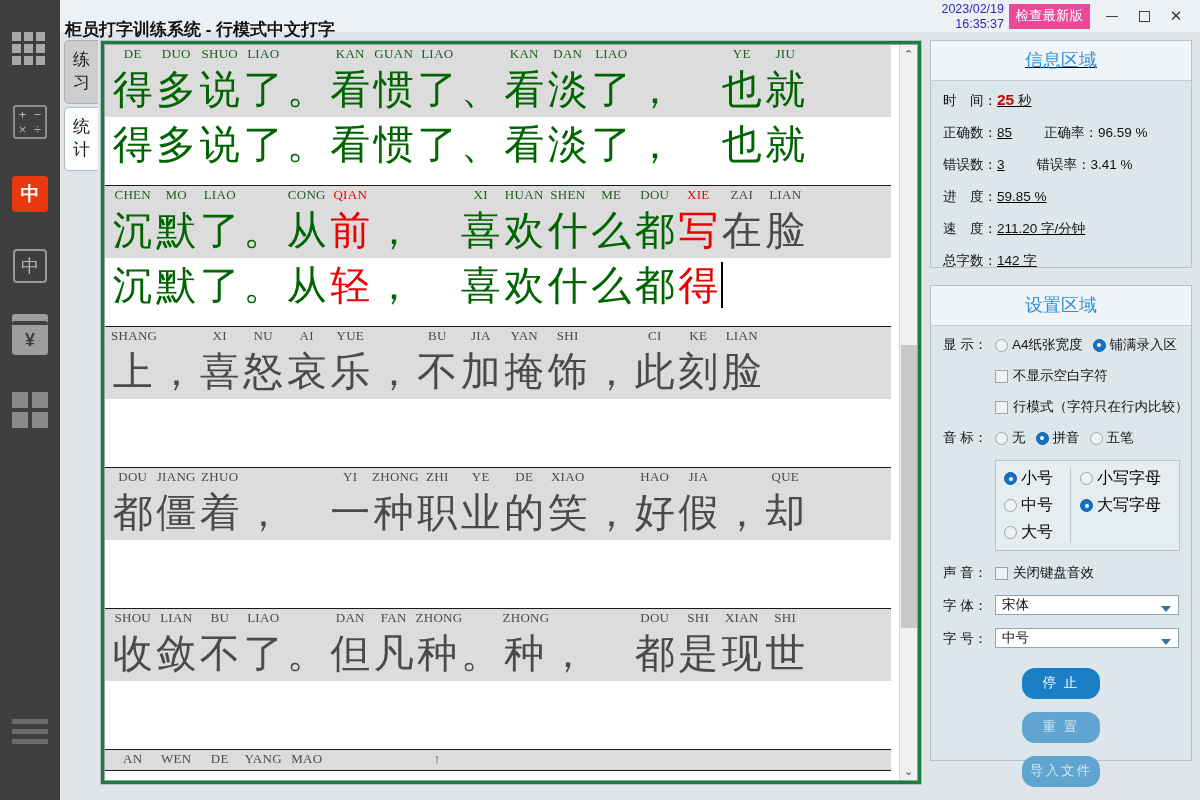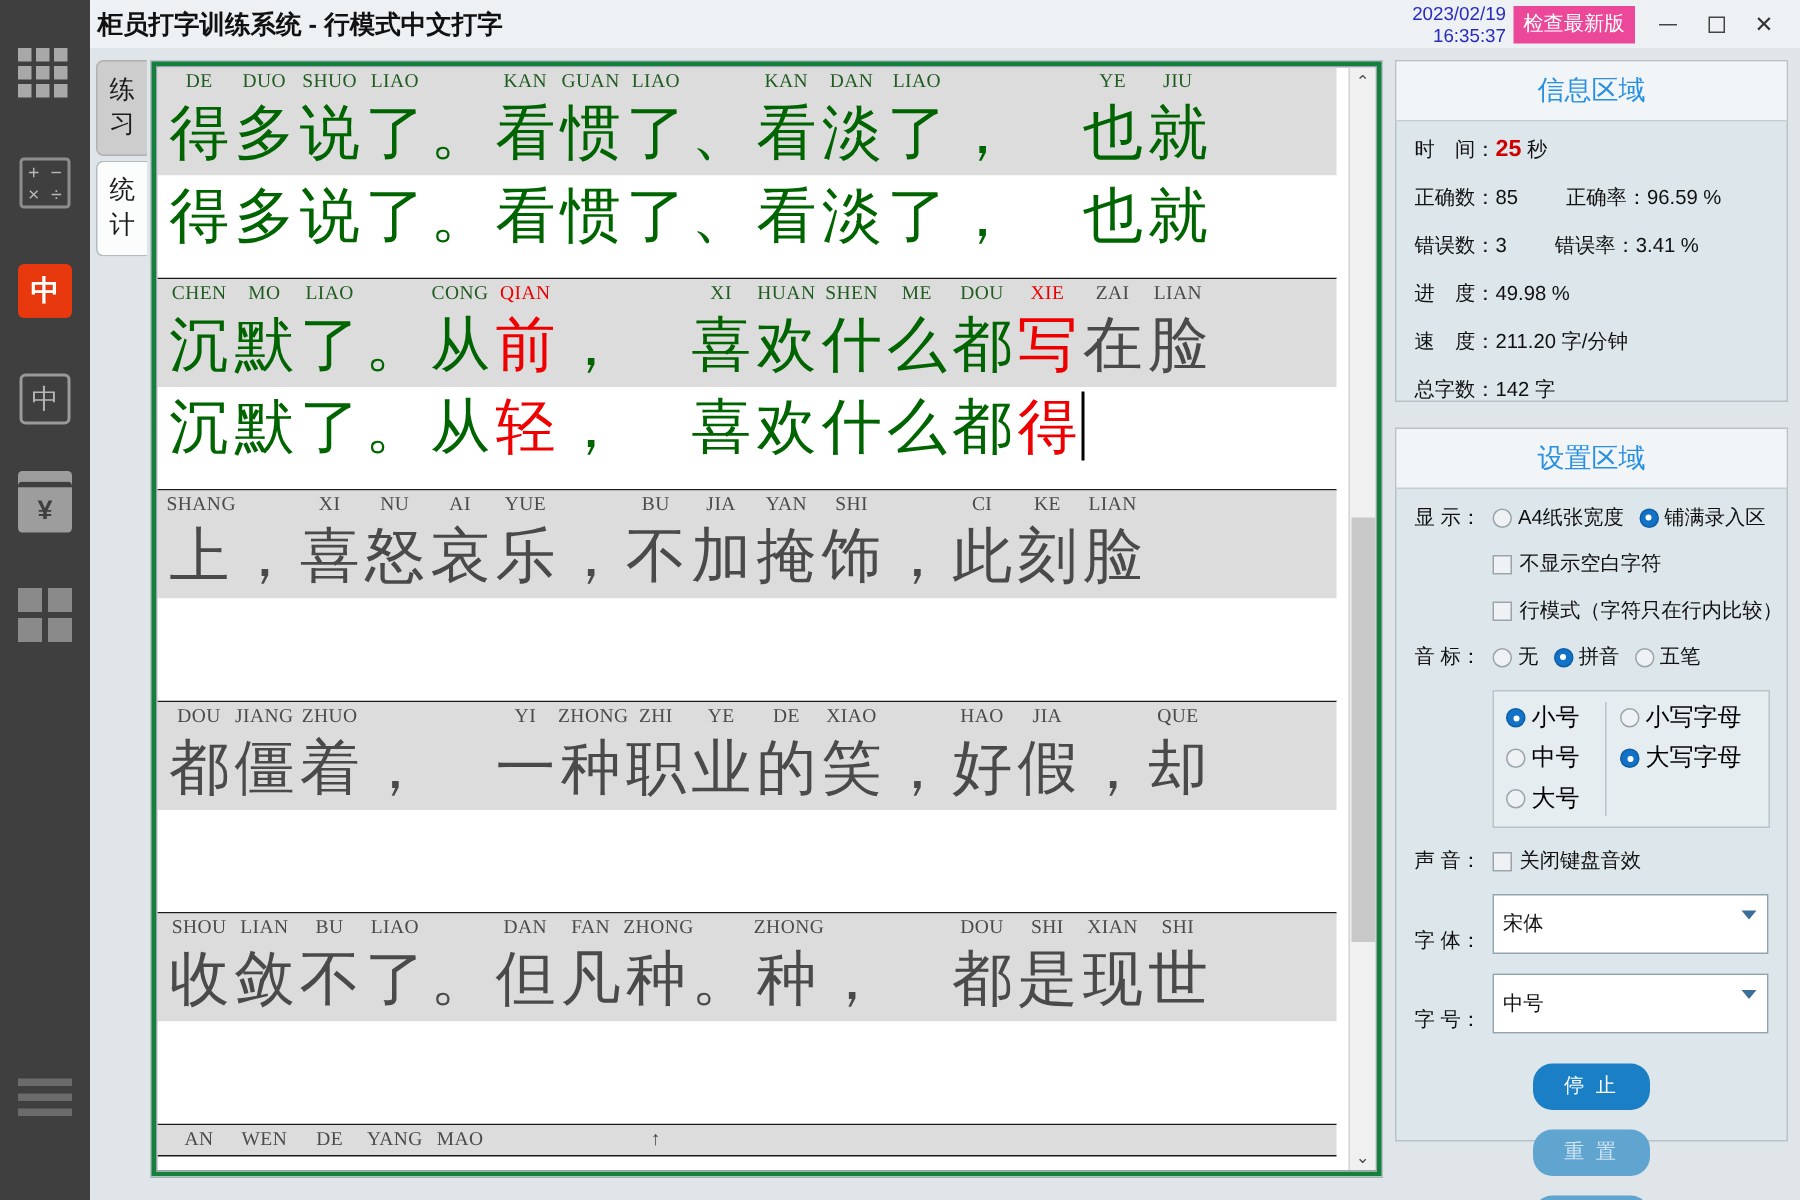--- a/index.html
+++ b/index.html
@@ -51,21 +51,21 @@
   .four-sq i { display: block; background: #8a8a8a; }
   .hamburger { width: 36px; }
   .hamburger i { display: block; height: 5px; background: #6b6b6b; margin-bottom: 5px; }
 
   
   #titlebar {
     position: absolute; left: 60px; top: 0; width: 1140px; height: 32px;
     background: #eef1f3;
   }
   #title-text {
-    position: absolute; left: 5px; top: 5px;
+    position: absolute; left: 5px; top: 18px;
     font-size: 17px; font-weight: bold; color: #111;
   }
   #datetime {
     position: absolute; right: 196px; top: 2px; width: 120px; text-align: right;
     font-size: 12.5px; color: #2a2abf; line-height: 15px;
   }
   #update-btn {
     position: absolute; right: 110px; top: 4px;
     background: #ec4899; color: #fff; font-size: 13.5px;
     padding: 3px 7px 4px; cursor: pointer;
@@ -149,21 +149,21 @@
   
   .panel {
     position: absolute; right: 8px; width: 262px;
     background: #dde6ea; border: 1px solid #b7c3c9;
   }
   .panel-head {
     background: #f1f5f7; border-bottom: 1px solid #c3ced3;
     text-align: center; padding: 7px 0 8px;
     color: #2a90e0; font-size: 18px;
   }
-  #info-panel { top: 40px; height: 228px; }
+  #info-panel { top: 40px; height: 228px; text-decoration: underline; }
   #set-panel  { top: 285px; height: 476px; }
   .panel-body { padding: 10px 12px; }
 
   .info-row { font-size: 13.5px; color: #111; margin-bottom: 14px; white-space: nowrap; }
   .info-row .lbl { display: inline-block; }
   .info-row .big-red { color: #d00000; font-weight: bold; font-size: 15.5px; margin-top: 38px; }
   .info-col2 { display: inline-block; margin-left: 32px; }
 
   .set-row { display: flex; align-items: flex-end; margin-bottom: 13px; font-size: 13.5px; color: #111; }
   .set-label { width: 52px; flex: 0 0 52px; }
@@ -187,21 +187,21 @@
   }
   .subbox {
     border: 1px solid #b9c4ca; background: #e6edf0;
     margin: 0 0 13px 52px; padding: 7px 8px; display: flex; width: 185px;
   }
   .subcol { flex: 1; }
   .subcol:first-child { border-right: 1px solid #b9c4ca; }
   .subcol .radio { margin-bottom: 6px; }
 
   .combo {
-    flex: 1; height: 40px; background: #fff; border: 1px solid #8fa6b2;
+    flex: 1; height: 20px; background: #fff; border: 1px solid #8fa6b2;
     display: flex; align-items: center; padding: 0 6px;
     font-size: 13.5px; color: #111; cursor: pointer; position: relative;
   }
   .combo .arrow {
     position: absolute; right: 7px; top: 10px;
     border-left: 5px solid transparent; border-right: 5px solid transparent;
     border-top: 6px solid #3b6f96;
   }
   .abtn {
     display: block; margin: 0 auto 13px; width: 78px; padding: 6px 0 7px;
@@ -350,21 +350,21 @@
       </div>
     </div>
   </div>
 
   <div class="panel" id="info-panel">
     <div class="panel-head">信息区域</div>
     <div class="panel-body" id="info-body">
         <div class="info-row"><span class="lbl">时　间：</span><span class="big-red">25</span><span> 秒</span></div>
         <div class="info-row"><span class="lbl">正确数：</span><span>85</span><span class="info-col2"><span>正确率：</span><span>96.59 %</span></span></div>
         <div class="info-row"><span class="lbl">错误数：</span><span>3</span><span class="info-col2"><span>错误率：</span><span>3.41 %</span></span></div>
-        <div class="info-row"><span class="lbl">进　度：</span><span>49.98 %</span></div>
+        <div class="info-row"><span class="lbl">进　度：</span><span>59.85 %</span></div>
         <div class="info-row"><span class="lbl">速　度：</span><span>211.20 字/分钟</span></div>
         <div class="info-row"><span class="lbl">总字数：</span><span>142 字</span></div>
       </div>
   </div>
 
   <div class="panel" id="set-panel">
     <div class="panel-head">设置区域</div>
     <div class="panel-body">
 
       <div class="set-row">

